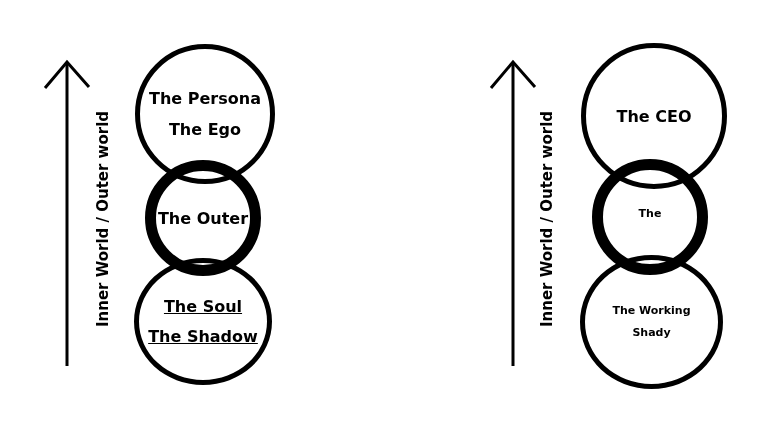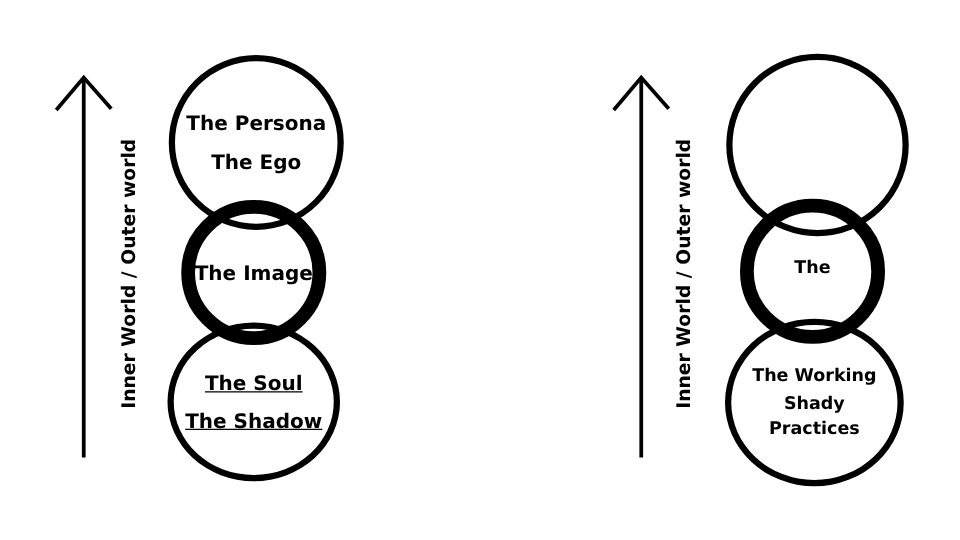--- a/index.html
+++ b/index.html
@@ -50,21 +50,21 @@
     border-width: 11px;
     z-index: 2;
   }
   .circle .line {
     display: block;
     font-weight: 700;
     white-space: nowrap;
   }
   .fs16 { font-size: 16px; line-height: 31px; }
   .fs16w { font-size: 16px; line-height: 33px; }
-  .fs14 { font-size: 14px; line-height: 20px; }
+  .fs14 { font-size: 11px; line-height: 20px; }
   .group-gap { margin-top: 2px; }
   .nudge-up { position: relative; top: -3px; }
 </style>
 </head>
 <body>
 
 <div id="canvas">
 
   <svg class="arrow-svg" style="left:41px; top:52px;" viewBox="0 0 52 320" aria-hidden="true">
     <line x1="26" y1="10" x2="26" y2="314" stroke="#000" stroke-width="3"></line>
@@ -72,41 +72,41 @@
   </svg>
 
   <div class="axis-label" style="left:-17px; top:208px;">Inner World / Outer world</div>
 
   <div class="circle" style="left:135px; top:44px; width:140px; height:140px;">
     <span class="line fs16">The Persona</span>
     <span class="line fs16">The Ego</span>
   </div>
 
   <div class="circle thick" style="left:145px; top:160px; width:116px; height:116px;">
-    <span class="line fs16">The Image</span>
+    <span class="line fs16">The Outer</span>
   </div>
 
   <div class="circle" style="left:134px; top:258px; width:138px; height:127px;text-decoration:underline;">
     <span class="line fs16" style="line-height:30px;">The Soul</span>
     <span class="line fs16" style="line-height:30px;">The Shadow</span>
   </div>
 
   <svg class="arrow-svg" style="left:487px; top:52px;" viewBox="0 0 52 320" aria-hidden="true">
     <line x1="26" y1="10" x2="26" y2="314" stroke="#000" stroke-width="3"></line>
     <polyline points="4,36 26,10 48,35" fill="none" stroke="#000" stroke-width="3"></polyline>
   </svg>
 
   <div class="axis-label" style="left:427px; top:208px;">Inner World / Outer world</div>
 
   <div class="circle" style="left:581px; top:43px; width:146px; height:146px;">
+    <span class="line fs16w">The CEO</span>
   </div>
 
   <div class="circle thick" style="left:592px; top:159px; width:116px; height:116px;">
     <span class="line fs14 nudge-up">The</span>
   </div>
 
   <div class="circle" style="left:580px; top:255px; width:143px; height:134px;">
     <span class="line fs14">The Working</span>
     <span class="line fs14 group-gap">Shady</span>
-    <span class="line fs14">Practices</span>
   </div>
 
 </div>
 
 </body></html>

